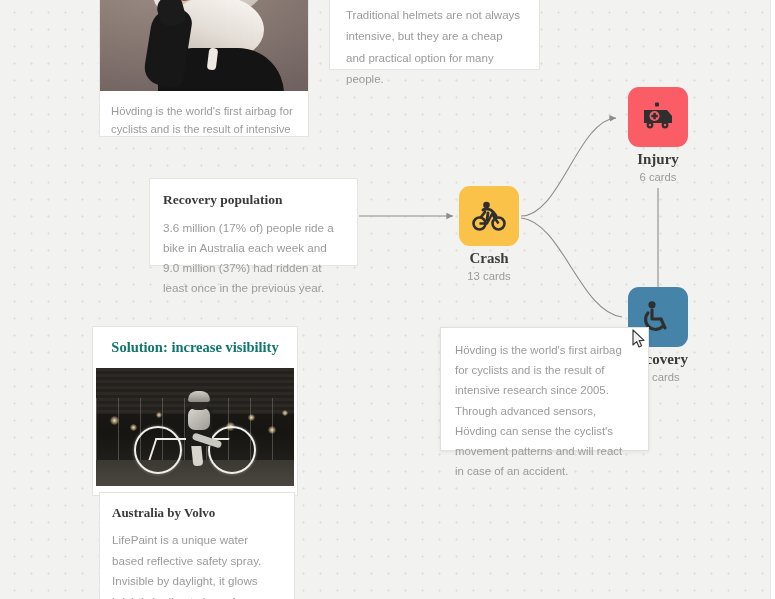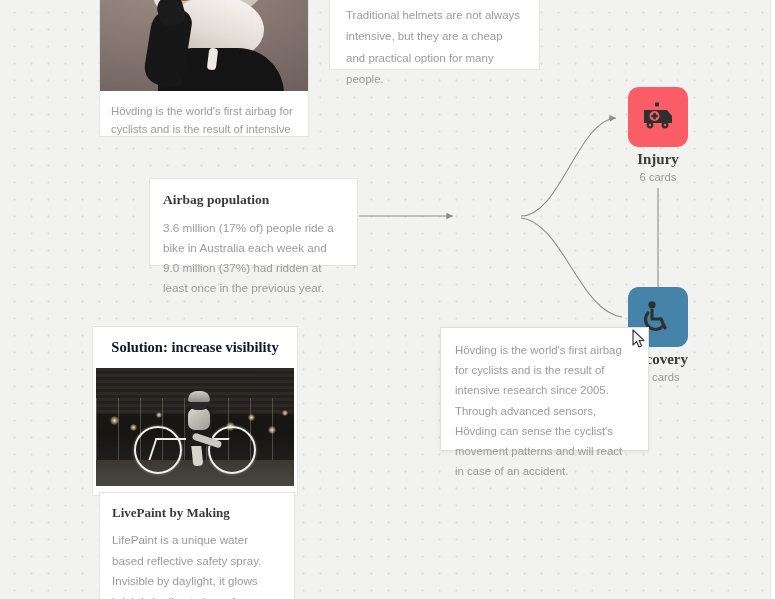--- a/index.html
+++ b/index.html
@@ -191,21 +191,21 @@
     top: 326px;
     width: 206px;
     height: 170px;
     padding: 0;
     text-align: center;
   }
   #solution-card .sol-title {
     font-family: "Liberation Serif", serif;
     font-weight: bold;
     font-size: 14.5px;
-    color: #0f172a;
+    color: #0f766e;
     padding: 12px 0 12px 0;
   }
   #solution-card .photo {
     width: 198px;
     height: 118px;
     margin: 0 auto;
     position: relative;
     overflow: hidden;
     background: #111;
   }
@@ -385,21 +385,21 @@
     <div class="caption">
       <div class="card-body">Hövding is the world's first airbag for cyclists and is the result of intensive research since 2005.</div>
     </div>
   </div>
 
   <div class="card" id="helmet-card">
     <div class="card-body">Traditional helmets are not always intensive, but they are a cheap and practical option for many people.</div>
   </div>
 
   <div class="card" id="cycling-card">
-    <div class="card-title">Airbag population</div>
+    <div class="card-title">Recovery population</div>
     <div class="card-body">3.6 million (17% of) people ride a bike in Australia each week and 9.0 million (37%) had ridden at least once in the previous year.</div>
   </div>
 
   <div class="card" id="solution-card">
     <div class="sol-title">Solution: increase visibility</div>
     <div class="photo">
       <div class="ph-night">
         <div class="wall"></div>
         <div class="fence"></div>
         <div class="ground"></div>
@@ -420,24 +420,39 @@
           <div class="rider-vest"></div>
           <div class="rider-arm"></div>
           <div class="rider-head"></div>
           <div class="rider-helmet"></div>
         </div>
       </div>
     </div>
   </div>
 
   <div class="card" id="livepaint-card">
-    <div class="card-title">LivePaint by Making</div>
+    <div class="card-title">Australia by Volvo</div>
     <div class="card-body">LifePaint is a unique water based reflective safety spray. Invisible by daylight, it glows brightly in direct glare of car headlights. Making the invisible, visible. LifePaint washes off, and will not damage the colour or the</div>
   </div>
 
+  <div class="node" id="node-crash">
+    <div class="node-square">
+      <svg width="34" height="30" viewBox="0 0 34 30" xmlns="http://www.w3.org/2000/svg">
+        <circle cx="7.5" cy="22.5" r="6" fill="none" stroke="#2f2f2f" stroke-width="2.6"></circle>
+        <circle cx="26.5" cy="22.5" r="6" fill="none" stroke="#2f2f2f" stroke-width="2.6"></circle>
+        <path d="M7.5,22.5 L15,22.5 L20,13 L26.5,22.5" fill="none" stroke="#2f2f2f" stroke-width="2.4" stroke-linejoin="round"></path>
+        <circle cx="14.5" cy="4" r="3.3" fill="#2f2f2f"></circle>
+        <path d="M11,9 C14,7 19,8 21,11 L24,15" fill="none" stroke="#2f2f2f" stroke-width="3" stroke-linecap="round"></path>
+        <path d="M13,11 L9,16" fill="none" stroke="#2f2f2f" stroke-width="2.8" stroke-linecap="round"></path>
+        <path d="M16,12 L15,19" fill="none" stroke="#2f2f2f" stroke-width="2.8" stroke-linecap="round"></path>
+      </svg>
+    </div>
+    <div class="node-label">Crash</div>
+    <div class="node-count">13 cards</div>
+  </div>
 
   <div class="node" id="node-injury">
     <div class="node-square">
       <svg width="34" height="30" viewBox="0 0 34 30" xmlns="http://www.w3.org/2000/svg">
         <rect x="14" y="0.5" width="4" height="4" rx="1" fill="#2f2f2f"></rect>
         <path d="M3,8 H20 L26,8 L31,14 V21 H3 Z" fill="#2f2f2f"></path>
         <circle cx="9" cy="23" r="3.4" fill="#2f2f2f"></circle>
         <circle cx="24" cy="23" r="3.4" fill="#2f2f2f"></circle>
         <circle cx="9" cy="23" r="1.2" fill="#fb5d66"></circle>
         <circle cx="24" cy="23" r="1.2" fill="#fb5d66"></circle>

